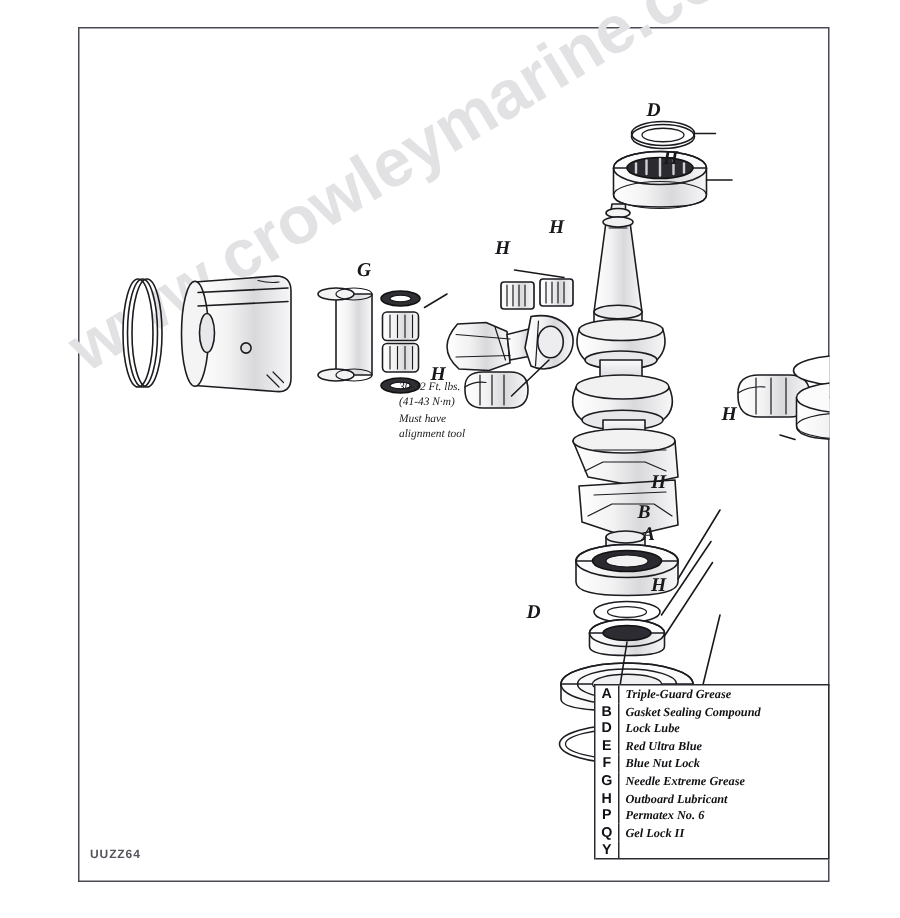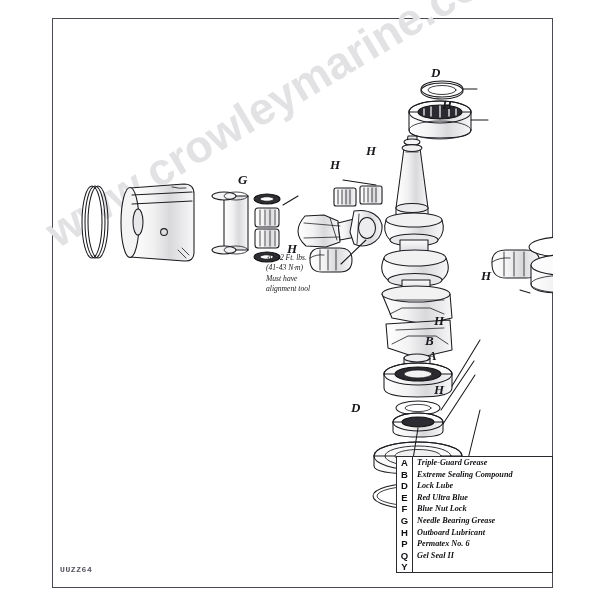--- a/index.html
+++ b/index.html
@@ -40,21 +40,21 @@
   #torque{
     position:absolute;left:266px;top:253px;width:96px;
     font-family:"Liberation Serif", serif;
     font-style:italic;font-weight:normal;font-size:7.6px;color:#18181c;
     line-height:1.38;white-space:pre-line;
   }
 
   
   #partcode{
     position:absolute;left:60px;top:565px;
-    font-family:Liberation Mono, monospace;
+    font-family:Liberation Sans, sans-serif;
     font-size:8px;font-weight:bold;color:#55555e;letter-spacing:.6px;text-align:right;
   }
 
   
   #legend{
     position:absolute;left:396px;top:456px;width:157px;
     border:1.4px solid #2a2a30;border-bottom:none;box-sizing:border-box;
     background:#fff;
   }
   #legend .row{display:flex;align-items:stretch;height:11.55px;}
@@ -292,48 +292,48 @@
 
   <div id="partcode">UUZZ64</div>
 
   <div id="legend">
       <div class="row">
         <div class="code">A</div>
         <div class="desc">Triple-Guard Grease</div>
       </div>
       <div class="row">
         <div class="code">B</div>
-        <div class="desc">Extreme Sealing Compound</div>
+        <div class="desc">Gasket Sealing Compound</div>
       </div>
       <div class="row">
         <div class="code">D</div>
         <div class="desc">Lock Lube</div>
       </div>
       <div class="row">
         <div class="code">E</div>
         <div class="desc">Red Ultra Blue</div>
       </div>
       <div class="row">
         <div class="code">F</div>
         <div class="desc">Blue Nut Lock</div>
       </div>
       <div class="row">
         <div class="code">G</div>
-        <div class="desc">Needle Bearing Grease</div>
+        <div class="desc">Needle Extreme Grease</div>
       </div>
       <div class="row">
         <div class="code">H</div>
         <div class="desc">Outboard Lubricant</div>
       </div>
       <div class="row">
         <div class="code">P</div>
         <div class="desc">Permatex No. 6</div>
       </div>
       <div class="row">
         <div class="code">Q</div>
-        <div class="desc">Gel Seal II</div>
+        <div class="desc">Gel Lock II</div>
       </div>
       <div class="row">
         <div class="code">Y</div>
       </div>
     </div>
 
 </div>
 
 </body></html>

